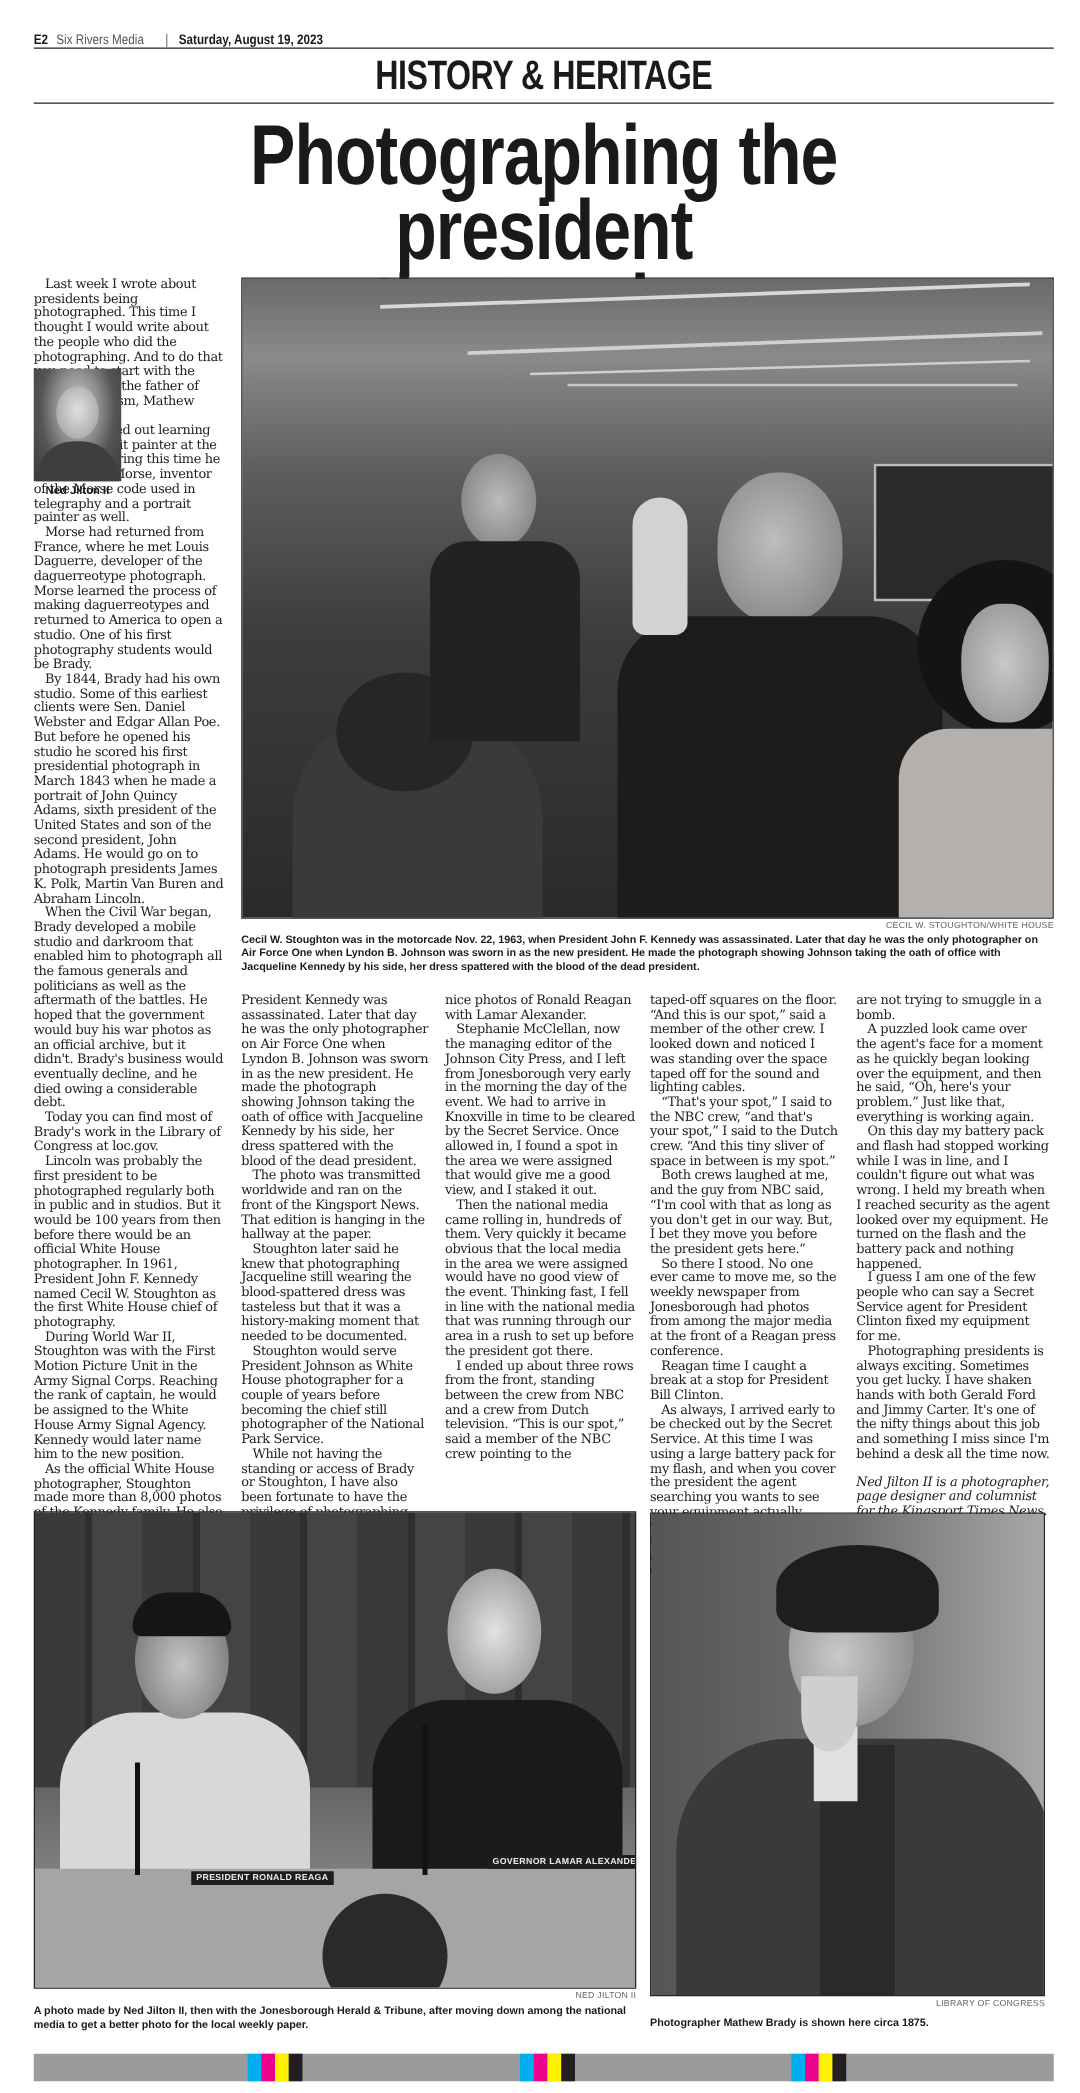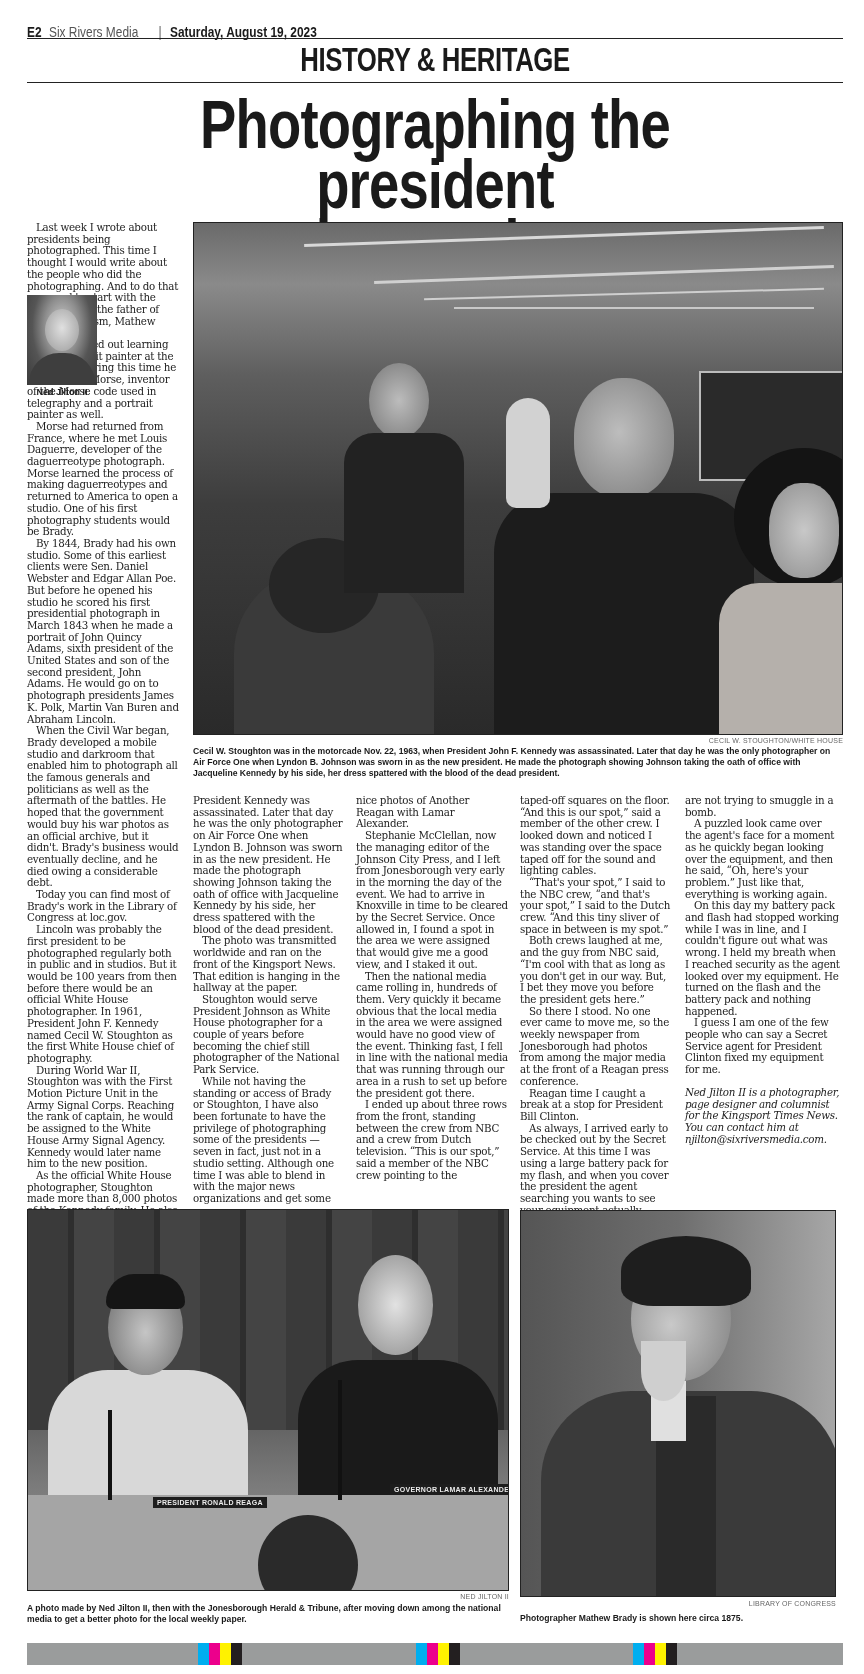--- a/index.html
+++ b/index.html
@@ -1,21 +1,21 @@
 <!DOCTYPE html>
 <html><head>
 <meta charset="utf-8">
 <style>
   * { box-sizing: border-box; margin: 0; padding: 0; }
   html, body { width: 864px; height: 1674px; background: #ffffff; overflow: hidden; }
   body { position: relative; color: #1a1a1a; font-family: "DejaVu Serif", serif; }
 
   
   .folio { position: absolute; left: 27px; top: 25px; width: 816px; height: 14px;
-           font-family: "Liberation Sans", sans-serif; font-size: 14px; line-height: 12px;
+           font-family: "Liberation Sans", sans-serif; font-size: 11px; line-height: 12px;
            display: flex; align-items: center; }
   .folio .pg { font-weight: bold; margin-right: 5px; transform: scaleX(0.85); transform-origin: left; }
   .folio .pub { color: #555; margin-right: 8px; transform: scaleX(0.85); transform-origin: left; }
   .folio .sep { color: #777; margin: 0 8px 0 -4px; }
   .folio .date { font-weight: bold; transform: scaleX(0.85); transform-origin: left; }
   .rule-top { position: absolute; left: 27px; top: 38px; width: 816px; height: 1px; background: #222; }
 
   .section-head { position: absolute; left: 27px; top: 40px; width: 816px; height: 40px;
                   text-align: center; font-family: "Liberation Sans", sans-serif;
                   font-weight: bold; font-size: 33px; line-height: 40px; letter-spacing: -0.5px;
@@ -138,45 +138,47 @@
   <div class="shape" style="left:175px;top:140px;width:60px;height:75px;border-radius:50%;background:radial-gradient(#bcbcbc,#777);"></div>
   <div class="shape" style="left:150px;top:210px;width:120px;height:160px;border-radius:30px 30px 0 0;background:#222;"></div>
 
 </div>
 <div class="credit" style="left:193px; top:737px; width:650px;">CECIL W. STOUGHTON/WHITE HOUSE</div>
 <div class="caption" style="left:193px; top:746px; width:650px;">Cecil W. Stoughton was in the motorcade Nov. 22, 1963, when President John F. Kennedy was assassinated. Later that day he was the only photographer on Air Force One when Lyndon B. Johnson was sworn in as the new president. He made the photograph showing Johnson taking the oath of office with Jacqueline Kennedy by his side, her dress spattered with the blood of the dead president.</div>
 
 <div class="col c1">
   <p class="noindent"><span>President Kennedy was assassinated. Later that day he was the only photographer on Air Force One when Lyndon B. Johnson was sworn in as the new president. He made the photograph showing Johnson taking the oath of office with Jacqueline Kennedy by his side, her dress spattered with the blood of the dead president.</span></p>
   <p><span>The photo was transmitted worldwide and ran on the front of the Kingsport News. That edition is hanging in the hallway at the paper.</span></p>
+  <p><span>Stoughton later said he knew that photographing Jacqueline still wearing the blood-spattered dress was tasteless but that it was a history-making moment that needed to be documented.</span></p>
   <p><span>Stoughton would serve President Johnson as White House photographer for a couple of years before becoming the chief still photographer of the National Park Service.</span></p>
   <p><span>While not having the standing or access of Brady or Stoughton, I have also been fortunate to have the privilege of photographing some of the presidents — seven in fact, just not in a studio setting. Although one time I was able to blend in with the major news organizations and get some</span></p>
 </div>
 
 <div class="col c2">
-  <p class="noindent"><span>nice photos of Another Reagan with Lamar Alexander.</span></p>
+  <p class="noindent"><span>nice photos of Ronald Reagan with Lamar Alexander.</span></p>
   <p><span>Stephanie McClellan, now the managing editor of the Johnson City Press, and I left from Jonesborough very early in the morning the day of the event. We had to arrive in Knoxville in time to be cleared by the Secret Service. Once allowed in, I found a spot in the area we were assigned that would give me a good view, and I staked it out.</span></p>
   <p><span>Then the national media came rolling in, hundreds of them. Very quickly it became obvious that the local media in the area we were assigned would have no good view of the event. Thinking fast, I fell in line with the national media that was running through our area in a rush to set up before the president got there.</span></p>
   <p><span>I ended up about three rows from the front, standing between the crew from NBC and a crew from Dutch television. “This is our spot,” said a member of the NBC crew pointing to the</span></p>
 </div>
 
 <div class="col c3">
   <p class="noindent"><span>taped-off squares on the floor. “And this is our spot,” said a member of the other crew. I looked down and noticed I was standing over the space taped off for the sound and lighting cables.</span></p>
   <p><span>“That's your spot,” I said to the NBC crew, “and that's your spot,” I said to the Dutch crew. “And this tiny sliver of space in between is my spot.”</span></p>
   <p><span>Both crews laughed at me, and the guy from NBC said, “I'm cool with that as long as you don't get in our way. But, I bet they move you before the president gets here.”</span></p>
   <p><span>So there I stood. No one ever came to move me, so the weekly newspaper from Jonesborough had photos from among the major media at the front of a Reagan press conference.</span></p>
   <p><span>Reagan time I caught a break at a stop for President Bill Clinton.</span></p>
   <p><span>As always, I arrived early to be checked out by the Secret Service. At this time I was using a large battery pack for my flash, and when you cover the president the agent searching you wants to see your equipment actually work. They want your camera to click, your flash to flash and your battery pack to charge. Just to make sure you</span></p>
 </div>
 
 <div class="col c4">
   <p class="noindent"><span>are not trying to smuggle in a bomb.</span></p>
   <p><span>A puzzled look came over the agent's face for a moment as he quickly began looking over the equipment, and then he said, “Oh, here's your problem.” Just like that, everything is working again.</span></p>
   <p><span>On this day my battery pack and flash had stopped working while I was in line, and I couldn't figure out what was wrong. I held my breath when I reached security as the agent looked over my equipment. He turned on the flash and the battery pack and nothing happened.</span></p>
   <p><span>I guess I am one of the few people who can say a Secret Service agent for President Clinton fixed my equipment for me.</span></p>
+  <p><span>Photographing presidents is always exciting. Sometimes you get lucky. I have shaken hands with both Gerald Ford and Jimmy Carter. It's one of the nifty things about this job and something I miss since I'm behind a desk all the time now.</span></p>
   <p class="bio"><span>Ned Jilton II is a photographer, page designer and columnist for the Kingsport Times News. You can contact him at njilton@sixriversmedia.com.</span></p>
 </div>
 
 <div class="photo reagan">
 
   <div class="shape" style="left:0;top:0;width:482px;height:220px;background:repeating-linear-gradient(90deg,#3a3a3a 0 40px,#2e2e2e 40px 46px,#444 46px 86px);"></div>
 
   <div class="shape" style="left:20px;top:160px;width:200px;height:150px;border-radius:60px 60px 0 0;background:#d8d8d8;"></div>
   <div class="shape" style="left:80px;top:70px;width:75px;height:95px;border-radius:50%;background:radial-gradient(ellipse at 50% 55%, #c5c5c5, #6a6a6a);"></div>
   <div class="shape" style="left:78px;top:64px;width:79px;height:35px;border-radius:40px 40px 10px 10px;background:#151515;"></div>

